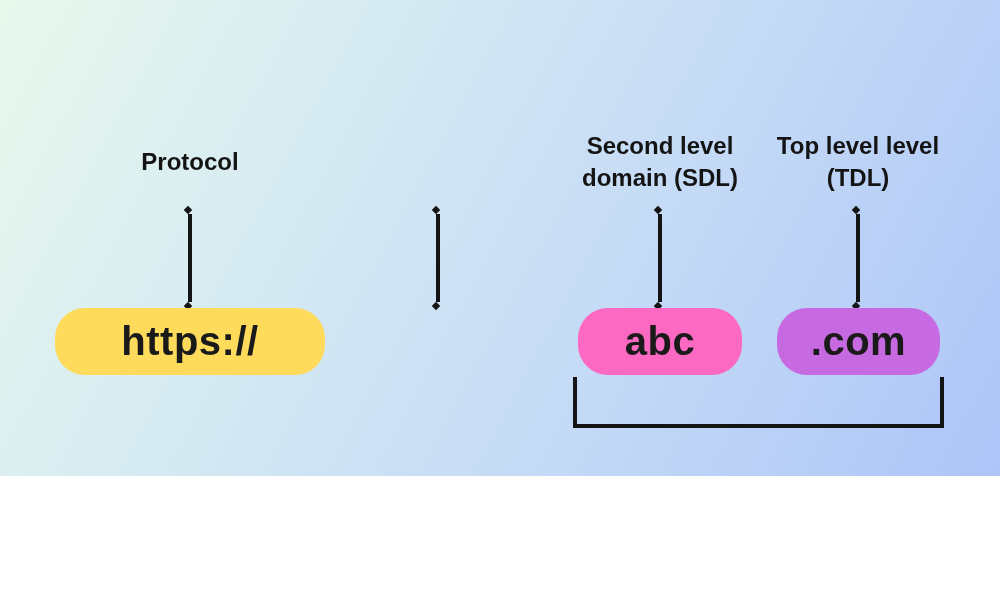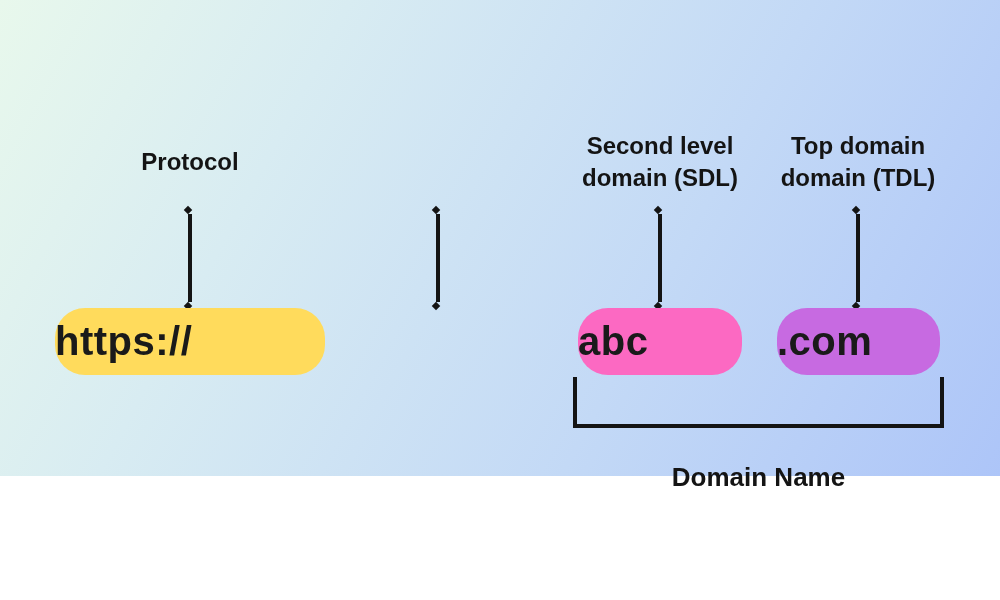--- a/index.html
+++ b/index.html
@@ -54,21 +54,21 @@
   }
   .connector .diamond.top { top: 1px; }
   .connector .diamond.bottom { bottom: 1px; }
   .pill {
     position: absolute;
     top: 308px;
     height: 67px;
     border-radius: 30px;
     display: flex;
     align-items: center;
-    justify-content: flex-start;
+    justify-content: center;
     font-size: 40px;
     font-weight: bold;
     color: #1a1a1a;
     letter-spacing: 0.5px;
   }
   .bracket {
     position: absolute;
     left: 573px;
     top: 377px;
     width: 371px;
@@ -130,27 +130,26 @@
   <div class="connector conn-sdl">
     <div class="diamond top"></div>
     <div class="line"></div>
     <div class="diamond bottom"></div>
   </div>
   <div class="pill pill-sdl" style="background-color: rgb(252, 105, 194);">
     <span>abc</span>
   </div>
 
   <div class="seg-label label-tdl">
-    <span>Top domain domain (TDL)</span>
+    <span>Top level level (TDL)</span>
   </div>
   <div class="connector conn-tdl">
     <div class="diamond top"></div>
     <div class="line"></div>
     <div class="diamond bottom"></div>
   </div>
   <div class="pill pill-tdl" style="background-color: rgb(199, 106, 225);">
     <span>.com</span>
   </div>
 
   <div class="bracket"></div>
-  <div class="bracket-label">Domain Name</div>
 
 </div>
 
 </body></html>

